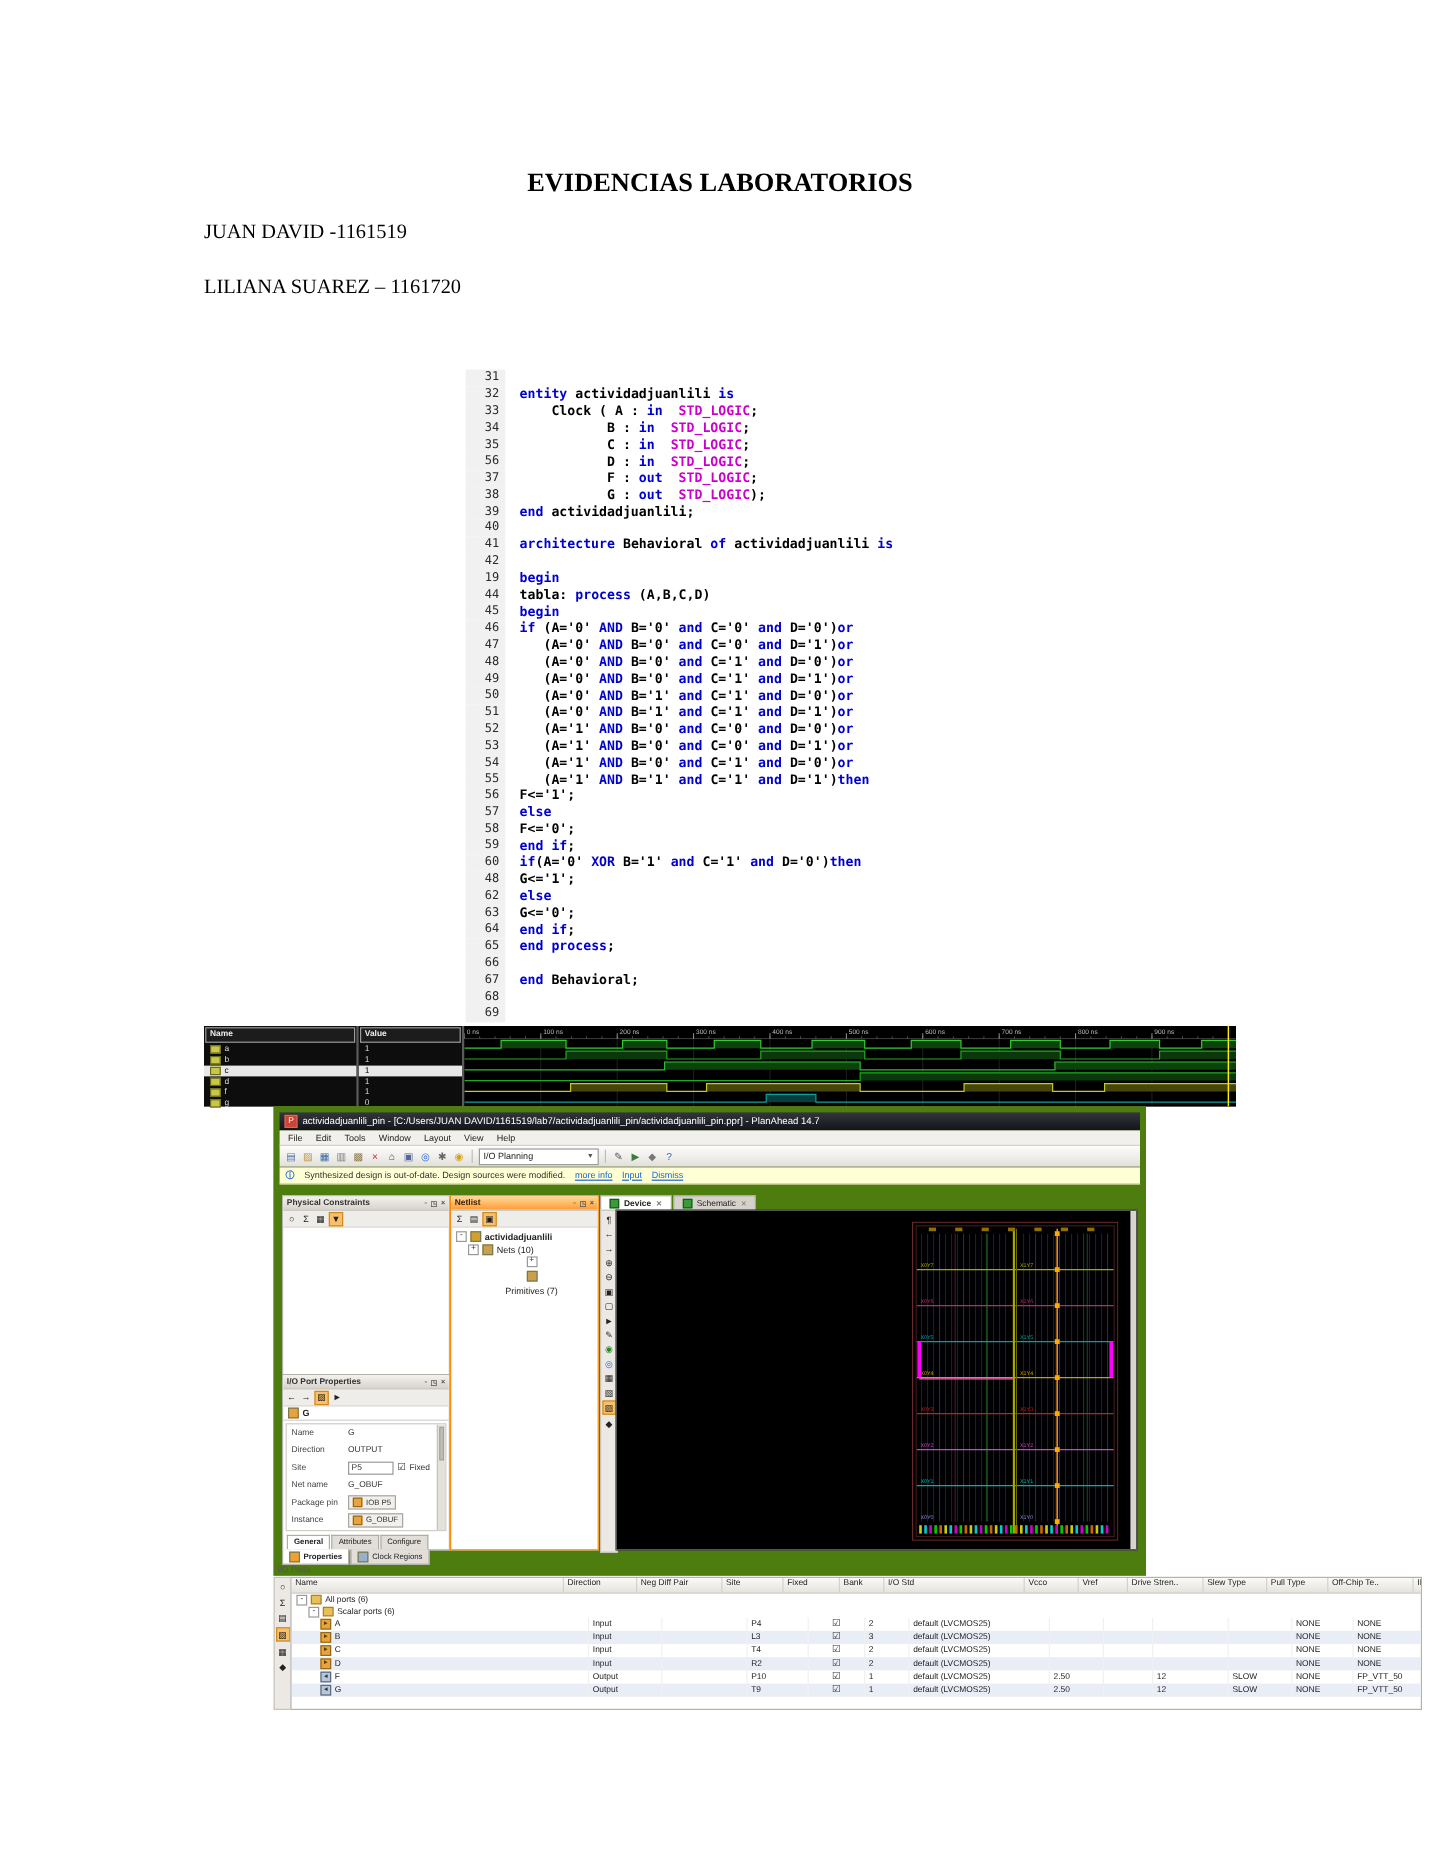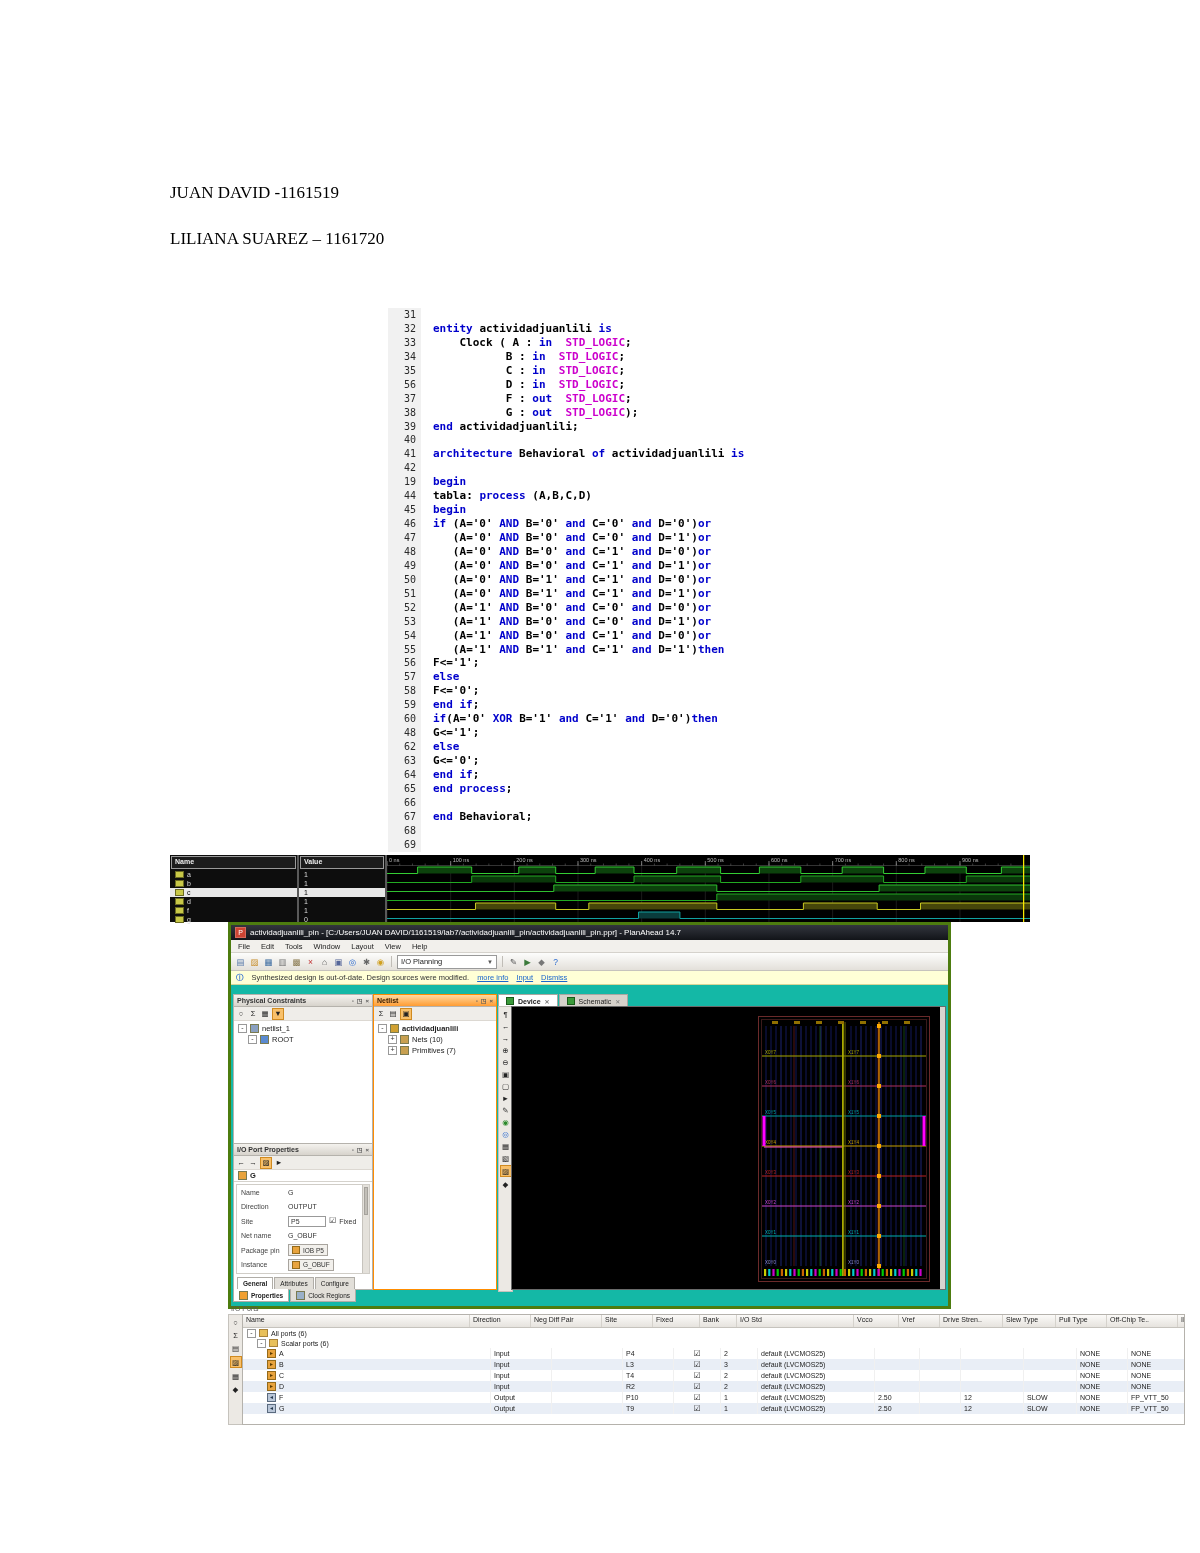--- a/index.html
+++ b/index.html
@@ -24,22 +24,22 @@
   .wpanel{position:absolute;top:0;height:67px;background:#0d0d0d;border-right:2px solid #5a5a5a;}
   .wnames{left:0;width:127px;}
   .wvalues{left:129px;width:86px;}
   .whead{height:11px;margin:1px;background:#1c1c1c;border:1px solid #9a9a9a;color:#eee;
          font-size:7px;font-weight:bold;line-height:9px;padding:0 3px;}
   .wrow{height:9px;display:flex;align-items:center;gap:3px;padding-left:5px;color:#ddd;font-size:7px;}
   .wrow.sel{background:#e8e8e8;color:#000;}
   .sigicon{width:7px;height:5px;background:#c8c848;border:1px solid #6a6a20;flex:none;}
   .wavearea{position:absolute;left:217px;top:0;width:643px;height:67px;background:#000;}
   
-  .pa{position:absolute;left:228px;top:922px;width:717px;height:381px;background:#14b8a6;
-      border:3px solid #4d7c0f;font-size:8px;color:#222;}
+  .pa{position:absolute;left:228px;top:922px;width:717px;height:381px;background:#4d7c0f;
+      border:5px solid #4d7c0f;font-size:8px;color:#222;}
   .pa-title{height:15px;background:linear-gradient(#33363e,#121419);color:#fff;display:flex;
             align-items:center;gap:4px;padding:0 4px;font-size:8px;white-space:nowrap;overflow:hidden;}
   .pa-appicon{width:9px;height:9px;background:#c43;border:1px solid #fff3;flex:none;
               color:#fff;font-size:7px;line-height:9px;text-align:center;}
   .pa-menu{height:12px;display:flex;gap:11px;align-items:center;padding:0 7px;background:#f2f0ec;
            border-bottom:1px solid #d5d2cc;font-size:7.5px;}
   .pa-tools{height:17px;display:flex;align-items:center;gap:3px;padding:0 4px;
             background:linear-gradient(#fdfdfc,#e3e0da);border-bottom:1px solid #c6c3bd;}
   .tool-ic{width:11px;height:11px;display:flex;align-items:center;justify-content:center;
            font-size:8.5px;flex:none;}
@@ -120,20 +120,21 @@
   .portic{width:7px;height:7px;flex:none;border:1px solid #946a1a;background:#e8a33d;
           color:#5a3a00;font-size:6px;line-height:6px;text-align:center;}
   .portic.out{background:#b9c6d8;border-color:#5a6a7e;color:#24384e;}
   .chk{font-size:8px;line-height:8px;color:#333;}
 </style>
 </head>
 <body>
 
 <div class="page">
 
+  <div class="doc-title">EVIDENCIAS LABORATORIOS</div>
   <div class="author author1">JUAN DAVID -1161519</div>
   <div class="author author2">LILIANA SUAREZ – 1161720</div>
 
   <div class="code-fig">
     <div id="code-lines">
         <div class="code-line"><span class="ln">31</span><span class="ct"></span></div>
         <div class="code-line"><span class="ln">32</span><span class="ct"><span class="kw">entity</span><span> </span><span>actividadjuanlili</span><span> </span><span class="kw">is</span></span></div>
         <div class="code-line"><span class="ln">33</span><span class="ct"><span>    </span><span>Clock</span><span> ( </span><span>A</span><span> : </span><span class="kw">in</span><span>  </span><span class="ty">STD_LOGIC</span><span>;</span></span></div>
         <div class="code-line"><span class="ln">34</span><span class="ct"><span>           </span><span>B</span><span> : </span><span class="kw">in</span><span>  </span><span class="ty">STD_LOGIC</span><span>;</span></span></div>
         <div class="code-line"><span class="ln">35</span><span class="ct"><span>           </span><span>C</span><span> : </span><span class="kw">in</span><span>  </span><span class="ty">STD_LOGIC</span><span>;</span></span></div>
@@ -368,32 +369,20 @@
           <span class="winbtn">▫</span>
           <span class="winbtn">◳</span>
           <span class="winbtn">×</span>
         </div>
         <div class="panel-tools" id="pc-tools">
             <span class="mini-ic">○</span>
             <span class="mini-ic">Σ</span>
             <span class="mini-ic">▦</span>
             <span class="mini-ic act">▼</span>
           </div>
-        <div class="tree" id="pc-tree">
-            <div class="tree-item" style="padding-left: 2px;">
-              <span class="expander">-</span>
-              <span class="ticon" style="background: rgb(138, 160, 192);"></span>
-              <span>netlist_1</span>
-            </div>
-            <div class="tree-item" style="padding-left: 12px;">
-              <span class="expander">-</span>
-              <span class="ticon" style="background: rgb(90, 138, 208);"></span>
-              <span>ROOT</span>
-            </div>
-          </div>
       </div>
 
       <div class="panel" style="left:2px;top:150px;width:138px;height:145px;">
         <div class="panel-tb">
           <span>I/O Port Properties</span>
           <span class="sp"></span>
           <span class="winbtn">▫</span>
           <span class="winbtn">◳</span>
           <span class="winbtn">×</span>
         </div>
@@ -482,21 +471,21 @@
             <div class="tree-item" style="padding-left: 2px;">
               <span class="expander">-</span>
               <span class="ticon" style="background: rgb(208, 160, 48);"></span>
               <span style="font-weight: bold;">actividadjuanlili</span>
             </div>
             <div class="tree-item" style="padding-left: 12px;">
               <span class="expander">+</span>
               <span class="ticon" style="background: rgb(200, 160, 80);"></span>
               <span>Nets (10)</span>
             </div>
-            <div class="tree-item" style="padding-left: 12px;">
+            <div class="tree-item" style="padding-left: 12px; flex-direction: column;">
               <span class="expander">+</span>
               <span class="ticon" style="background: rgb(200, 160, 80);"></span>
               <span>Primitives (7)</span>
             </div>
           </div>
       </div>
 
       <div class="dev-tabs" style="left:267px;top:1px;" id="dev-tabs">
           <span class="vtab act">
             <span class="dot"></span>

